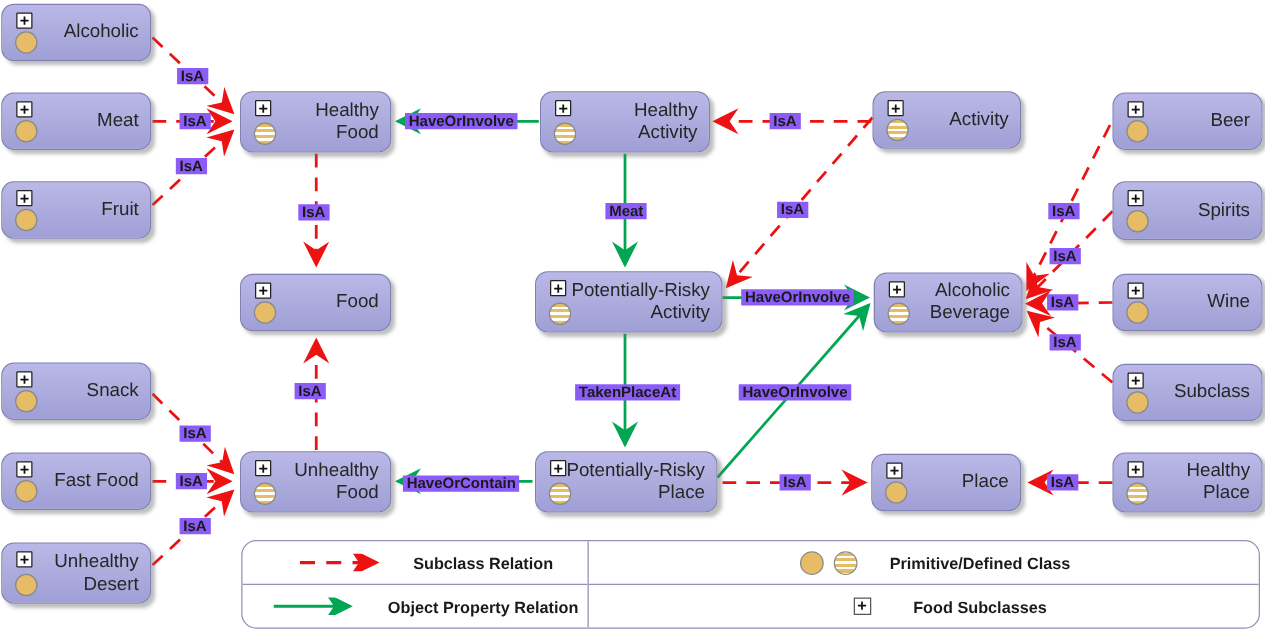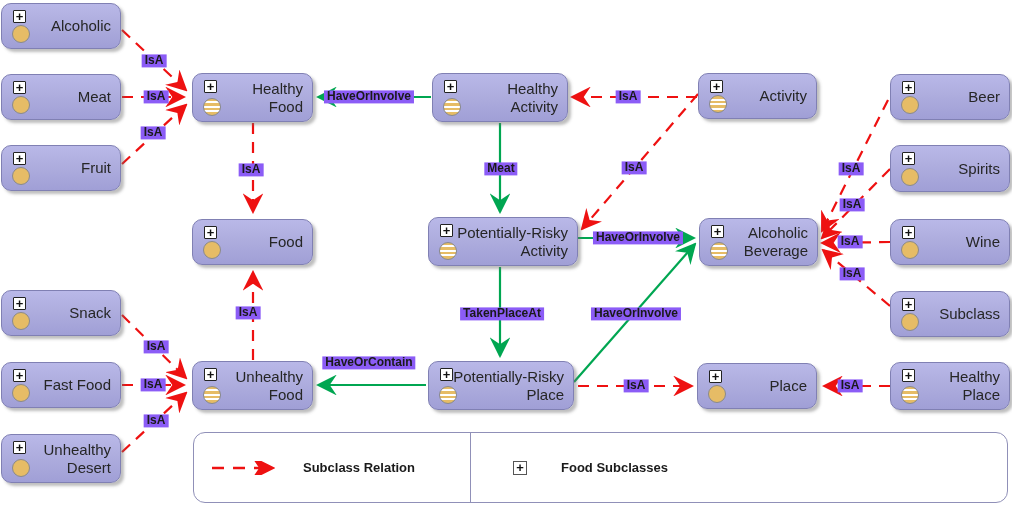--- a/index.html
+++ b/index.html
@@ -42,21 +42,21 @@
   #legend{
     position:absolute;left:193px;top:432px;width:815px;height:71px;z-index:2;
     border:1.5px solid #9090b8;border-radius:12px;background:#fff;
     display:flex;box-sizing:border-box;overflow:hidden;
   }
   .leg-col{display:flex;flex-direction:column;box-sizing:border-box;}
   .leg-col+.leg-col{border-left:1px solid #9090b8;}
   .leg-col1{width:277px;flex-direction:row;align-items:center;}
   .leg-col2{width:276px;}
   .leg-col3{flex:1;}
-  .leg-row{flex:1;display:flex;align-items:center;box-sizing:border-box;}
+  .leg-row{flex:1;display:flex;align-items:center;box-sizing:border-box;justify-content:center;}
   .leg-row+.leg-row{border-top:1px solid #9090b8;}
   .leg-sample{
     width:56px;height:38px;border-radius:9px;margin-left:45px;
     background:linear-gradient(180deg,#b9b8e8 0%,#aeadde 45%,#a09fd6 100%);
     border:1px solid #8080b3;box-shadow:3px 3px 3px rgba(110,110,110,0.45);
   }
   .leg-text{font-size:13px;font-weight:bold;color:#1a1a1a;}
   .leg-col1 .leg-text{margin-left:36px;}
   .leg-arrow{margin-left:15px;margin-right:18px;flex:0 0 auto;}
   .leg-icons{margin-left:18px;margin-right:16px;display:flex;align-items:center;gap:8px;min-width:56px;}
@@ -229,38 +229,51 @@
   <span class="edge-label" style="left:156px;top:347px">IsA</span>
   <span class="edge-label" style="left:153px;top:385px">IsA</span>
   <span class="edge-label" style="left:156px;top:421px">IsA</span>
   <span class="edge-label" style="left:369px;top:97px">HaveOrInvolve</span>
   <span class="edge-label" style="left:628px;top:97px">IsA</span>
   <span class="edge-label" style="left:501px;top:169px">Meat</span>
   <span class="edge-label" style="left:634px;top:168px">IsA</span>
   <span class="edge-label" style="left:638px;top:238px">HaveOrInvolve</span>
   <span class="edge-label" style="left:502px;top:314px">TakenPlaceAt</span>
   <span class="edge-label" style="left:636px;top:314px">HaveOrInvolve</span>
-  <span class="edge-label" style="left:369px;top:363px">HaveOrContain</span>
+  <span class="edge-label" style="left:369px;top:387px">HaveOrContain</span>
   <span class="edge-label" style="left:636px;top:386px">IsA</span>
   <span class="edge-label" style="left:850px;top:386px">IsA</span>
   <span class="edge-label" style="left:851px;top:169px">IsA</span>
   <span class="edge-label" style="left:852px;top:205px">IsA</span>
   <span class="edge-label" style="left:850px;top:242px">IsA</span>
   <span class="edge-label" style="left:852px;top:274px">IsA</span>
 
   <div id="legend">
     <div class="leg-col leg-col2">
       <div class="leg-row">
         <svg class="leg-arrow" width="76" height="14">
           <line x1="3" y1="7" x2="64" y2="7" stroke="#ee1111" stroke-width="2.6" stroke-dasharray="12 9" marker-end="url(#mRed)"></line>
         </svg>
         <span class="leg-text">Subclass Relation</span>
       </div>
+      <div class="leg-row">
+        <svg class="leg-arrow" width="76" height="14">
+          <line x1="3" y1="7" x2="64" y2="7" stroke="#00a651" stroke-width="2.4" marker-end="url(#mGreen)"></line>
+        </svg>
+        <span class="leg-text">Object Property Relation</span>
+      </div>
     </div>
     <div class="leg-col leg-col3">
+      <div class="leg-row">
+        <span class="leg-icons">
+          <span class="leg-dot dot primitive" style="position:static"></span>
+          <span class="leg-dot dot defined" style="position:static"></span>
+        </span>
+        <span class="leg-text">Primitive/Defined Class</span>
+      </div>
       <div class="leg-row">
         <span class="leg-icons">
           <span class="leg-plus">+</span>
         </span>
         <span class="leg-text">Food Subclasses</span>
       </div>
     </div>
   </div>
 
 </div>

